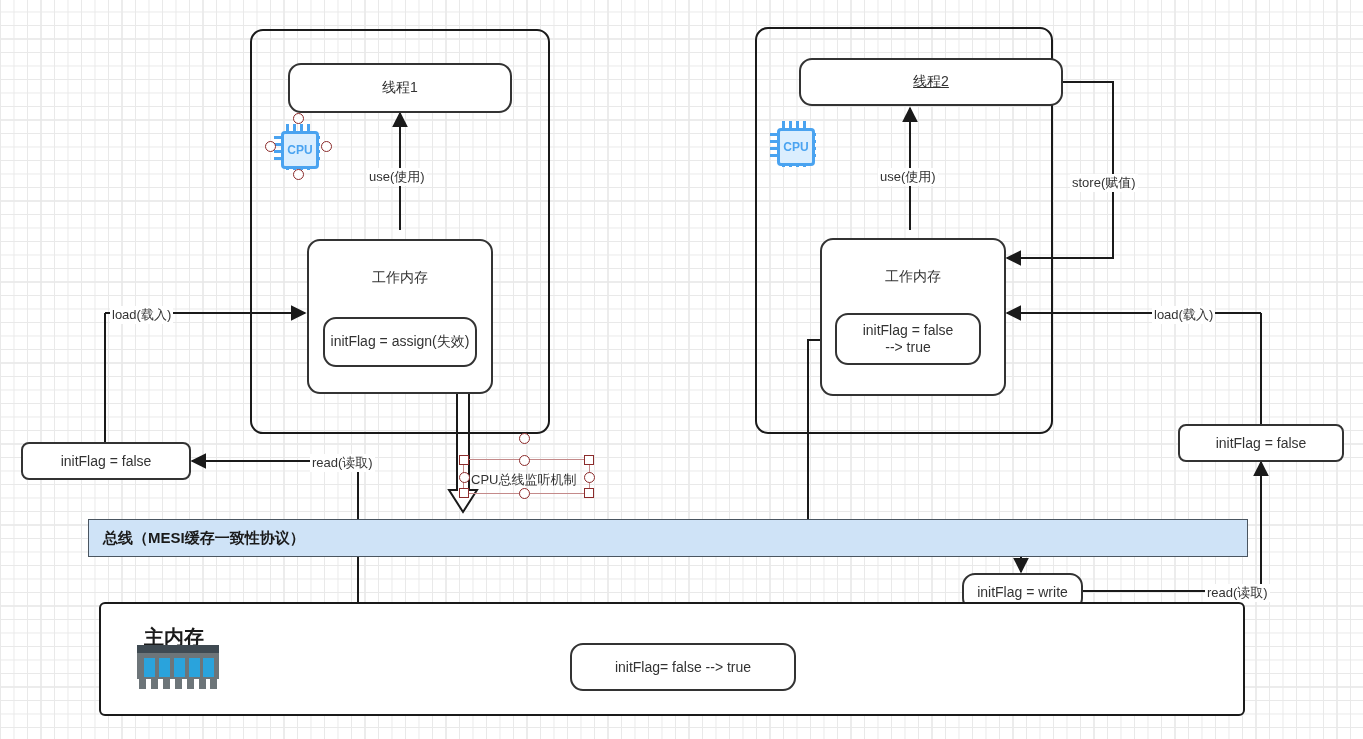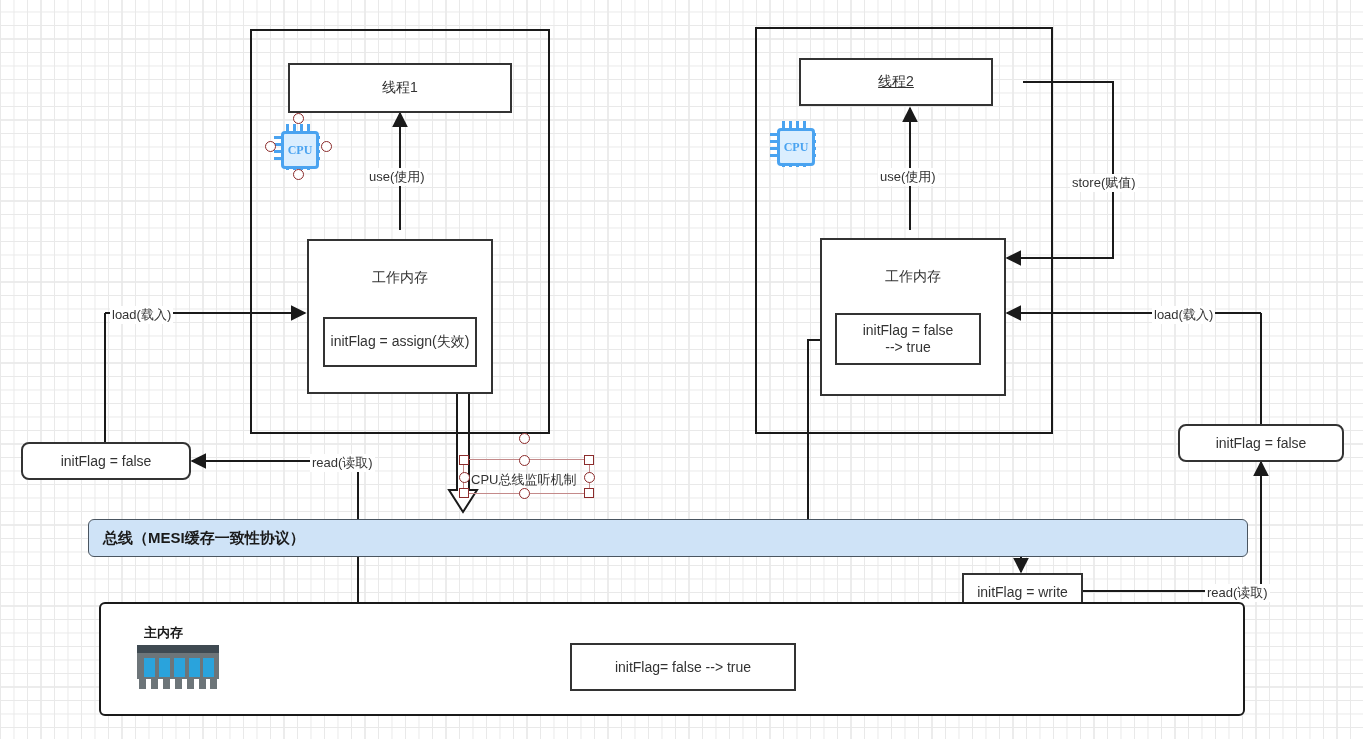--- a/index.html
+++ b/index.html
@@ -14,40 +14,40 @@
     background-image:
       linear-gradient(to right, #e9e9e9 1px, transparent 1px),
       linear-gradient(to bottom, #e9e9e9 1px, transparent 1px),
       linear-gradient(to right, #dcdcdc 1px, transparent 1px),
       linear-gradient(to bottom, #dcdcdc 1px, transparent 1px);
     background-size:13.5px 13.5px,13.5px 13.5px,40.5px 40.5px,40.5px 40.5px;
     background-position:0 -2px,0 -2px,0 -2px,0 -2px;
   }
   #svg-layer{position:absolute;left:0;top:0;width:1363px;height:739px;}
   .node{position:absolute;box-sizing:border-box;display:flex;align-items:center;justify-content:center;
-        background:#ffffff;color:#333333;}
+        background:#ffffff;color:#333333;border-radius:13px;}
   .outer{border:2px solid #1a1a1a;background:transparent;}
   .plain{border:2px solid #333333;font-size:14px;}
   .rounded{border:2px solid #333333;border-radius:8px;font-size:14px;}
   .thread{font-size:14px;}
   .wm-title{position:absolute;width:100%;text-align:center;top:28px;font-size:14px;color:#333;}
   .label{position:absolute;font-size:13px;color:#333;background:#fff;padding:0 2px;white-space:nowrap;}
   .label.nobg{background:transparent;}
   .bus{
     position:absolute;left:88px;top:519px;width:1158px;height:36px;
-    background:#cfe3f7;border:1.5px solid #4a5560;border-radius:6px;
+    background:#cfe3f7;border:1.5px solid #4a5560;border-radius:0;
     display:flex;align-items:center;
   }
   .bus-text{padding-left:14px;font-weight:bold;font-size:15px;color:#1a1a1a;}
   .mainmem{position:absolute;left:99px;top:602px;width:1142px;height:110px;border:2px solid #1a1a1a;border-radius:6px;background:#fff;}
-  .mainmem-title{position:absolute;left:43px;top:20px;font-weight:bold;font-size:13px;color:#1a1a1a;}
+  .mainmem-title{position:absolute;left:43px;top:20px;font-weight:bold;font-size:20px;color:#1a1a1a;}
   
   .cpu{position:absolute;width:48px;height:48px;}
   .cpu-body{position:absolute;left:8px;top:8px;width:32px;height:32px;background:#dbeefe;border:3px solid #4aa3f0;border-radius:4px;
-            display:flex;align-items:center;justify-content:center;font-size:12px;font-weight:bold;color:#4aa3f0;letter-spacing:0px;font-family:Liberation Serif, serif;}
+            display:flex;align-items:center;justify-content:center;font-size:12px;font-weight:bold;color:#4aa3f0;letter-spacing:0px;}
   .pin{position:absolute;background:#4aa3f0;}
   .handle-c{position:absolute;width:9px;height:9px;border:1.4px solid #8b2b2b;border-radius:50%;background:#fff;}
   .sel-box{position:absolute;border:1px solid #c48a8a;}
   .handle-s{position:absolute;width:8px;height:8px;border:1.4px solid #8b2b2b;background:#fff;}
   
   .ram{position:absolute;left:137px;top:645px;width:82px;height:44px;}
   .ram-top{position:absolute;left:0;top:0;width:82px;height:8px;background:#3f4a52;}
   .ram-body{position:absolute;left:0;top:8px;width:82px;height:26px;background:#6d7579;}
   .ram-chip{position:absolute;top:13px;width:11px;height:19px;background:#2aa3dc;}
   .ram-foot{position:absolute;top:34px;width:7px;height:10px;background:#6d7579;}
@@ -118,21 +118,21 @@
 <div class="handle-c" style="left:265px;top:141px;"></div>
 <div class="handle-c" style="left:321px;top:141px;"></div>
 
 <div class="node plain" style="left:307px;top:239px;width:186px;height:155px;background:#fff;">
   <div class="wm-title">工作内存</div>
 </div>
 <div class="node plain" style="left:323px;top:317px;width:154px;height:50px;">initFlag = assign(失效)</div>
 
 <div class="node outer" style="left:755px;top:27px;width:298px;height:407px;"></div>
 
-<div class="node plain thread" style="left:799px;top:58px;width:194px;height:48px;text-decoration:underline;">线程2</div>
+<div class="node plain thread" style="left:799px;top:58px;width:264px;height:48px;text-decoration:underline;">线程2</div>
 
 <div class="label" style="left:878px;top:168px;">use(使用)</div>
 <div class="label" style="left:1070px;top:174px;">store(赋值)</div>
 
 <div class="cpu" style="left:769px;top:120px;">
   <div class="pin" style="left:13px;top:1px;width:3px;height:8px;"></div>
   <div class="pin" style="left:20px;top:1px;width:3px;height:8px;"></div>
   <div class="pin" style="left:27px;top:1px;width:3px;height:8px;"></div>
   <div class="pin" style="left:34px;top:1px;width:3px;height:8px;"></div>
   <div class="pin" style="left:13px;top:39px;width:3px;height:8px;"></div>

